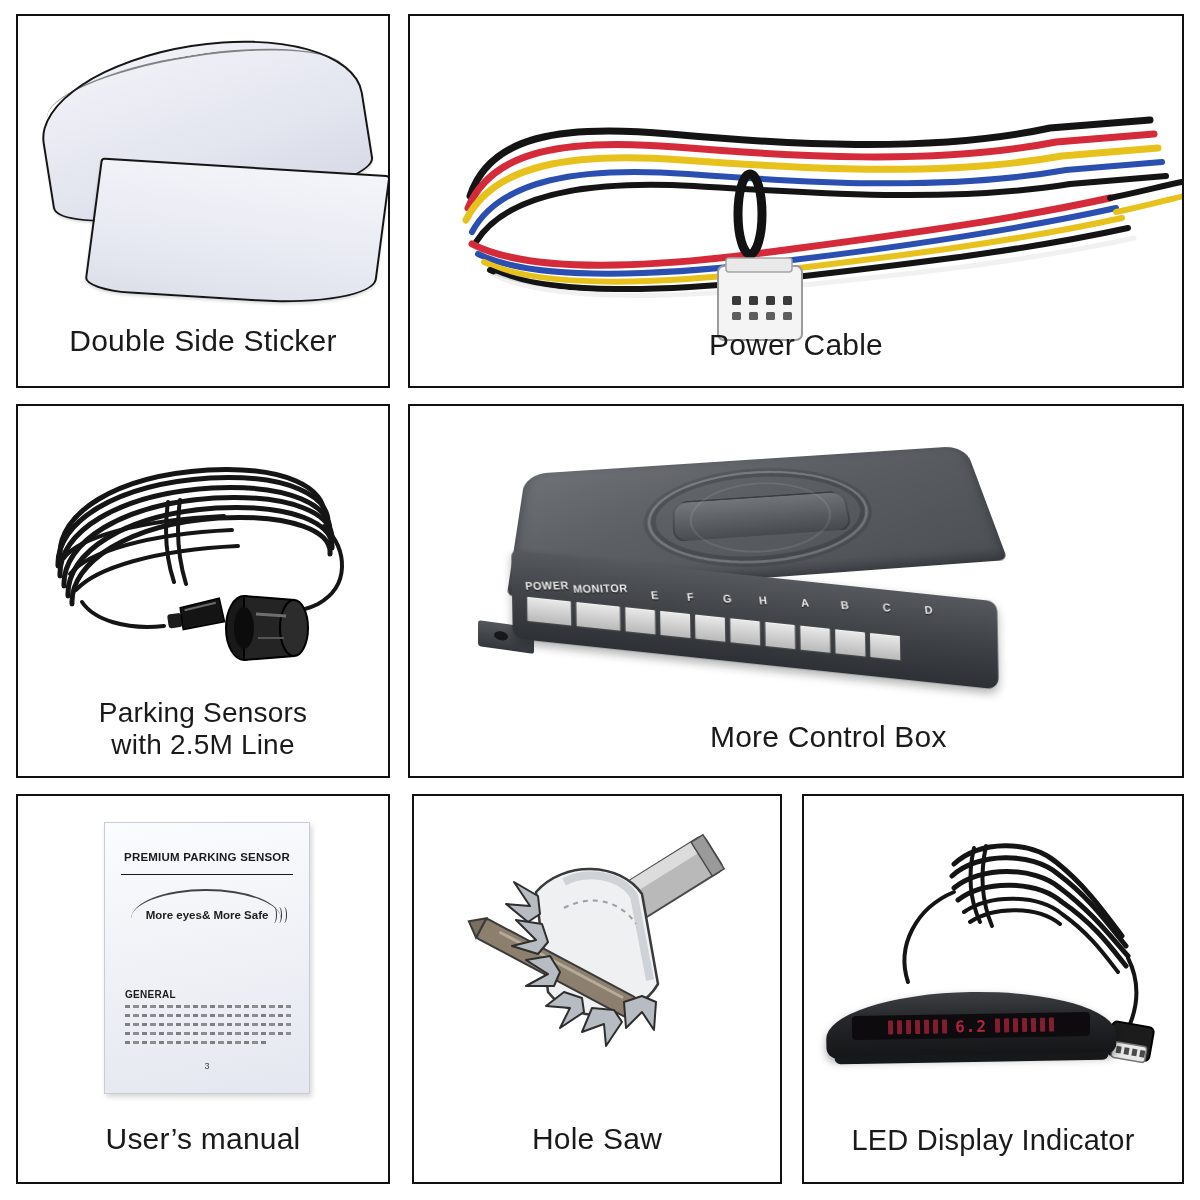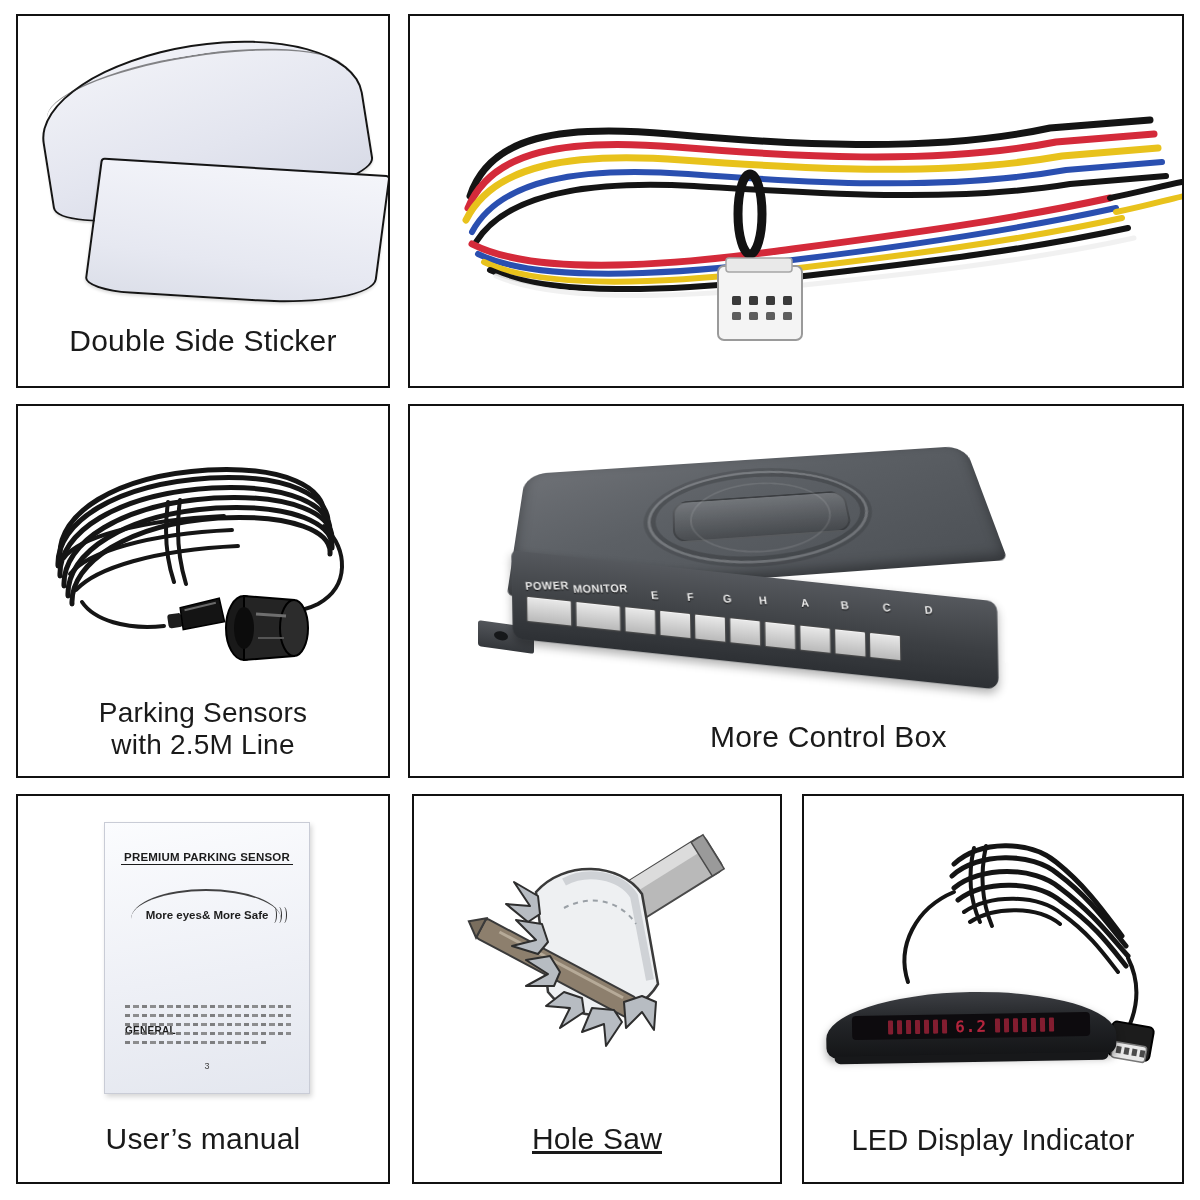--- a/index.html
+++ b/index.html
@@ -58,21 +58,21 @@
   #panel-controlbox{ left: 408px; top: 404px;  width: 776px; height: 374px; }
   #panel-manual    { left: 16px;  top: 794px;  width: 374px; height: 390px; }
   #panel-holesaw   { left: 412px; top: 794px;  width: 370px; height: 390px; }
   #panel-led       { left: 802px; top: 794px;  width: 382px; height: 390px; }
 
   #panel-sticker .caption    { bottom: 28px; }
   #panel-cable .caption      { bottom: 24px; }
   #panel-sensors .caption    { bottom: 16px; }
   #panel-controlbox .caption { bottom: 22px; text-align: left; left: 300px; }
   #panel-manual .caption     { bottom: 26px; }
-  #panel-holesaw .caption    { bottom: 26px; text-decoration: underline; }
+  #panel-holesaw .caption    { bottom: 26px; }
   #panel-led .caption        { bottom: 26px; font-size: 29px; }
 
   
   .sticker-curved {
     position: absolute;
     left: 24px; top: 28px;
     width: 320px; height: 160px;
     background: linear-gradient(170deg, #f2f3f8 0%, #e3e5ef 60%, #d7dae6 100%);
     border: 2px solid #151515;
     border-radius: 100% 100% 60% 60% / 90% 90% 30% 30%;
@@ -213,21 +213,21 @@
   }
   .manual-title {
     position: absolute;
     left: 0; right: 0; top: 28px;
     text-align: center;
     font-size: 11.5px;
     font-weight: 700;
     letter-spacing: 0.2px;
     color: #1b1b1b;
     border-bottom: 1px solid #1b1b1b;
-    padding-bottom: 1px;
+    padding-bottom: 11px;
     margin: 0 16px;
     width: auto;
   }
   .manual-carline {
     position: absolute;
     left: 26px; top: 66px;
     width: 150px; height: 34px;
     border-top: 2px solid #222;
     border-radius: 60% 60% 0 0 / 100% 100% 0 0;
     opacity: 0.85;
@@ -252,21 +252,20 @@
     border-right: 1.5px solid #333;
     border-radius: 50%;
   }
   .manual-general {
     position: absolute;
     left: 20px; top: 166px;
     font-size: 10px;
     font-weight: 700;
     color: #1a1a1a;
     letter-spacing: 0.3px;
-    margin-top: 36px;
   }
   .manual-lines {
     position: absolute;
     left: 20px; right: 18px; top: 182px;
   }
   .manual-lines i {
     display: block;
     height: 3px;
     margin-bottom: 6px;
     background: repeating-linear-gradient(90deg,
@@ -383,20 +382,21 @@
           <rect x="81" y="44" width="9" height="9" rx="1.5"></rect>
         </g>
         <g fill="#5e5e5e">
           <rect x="30" y="60" width="9" height="8" rx="1.5"></rect>
           <rect x="47" y="60" width="9" height="8" rx="1.5"></rect>
           <rect x="64" y="60" width="9" height="8" rx="1.5"></rect>
           <rect x="81" y="60" width="9" height="8" rx="1.5"></rect>
         </g>
       </svg>
     </div>
+    <div class="caption">Power Cable</div>
   </div>
 
   <div class="panel" id="panel-sensors">
     <div class="sensor-art">
       <svg width="374" height="300" viewBox="0 0 374 300">
         <g fill="none" stroke="#151515" stroke-linecap="round">
 
           <path d="M42 150 C 40 108, 96 70, 190 64 C 268 60, 308 82, 306 110" stroke-width="5"></path>
           <path d="M40 160 C 38 116, 98 78, 192 72 C 270 68, 312 90, 310 118" stroke-width="5"></path>
           <path d="M42 170 C 40 126, 100 88, 194 82 C 272 78, 314 100, 312 126" stroke-width="5"></path>

